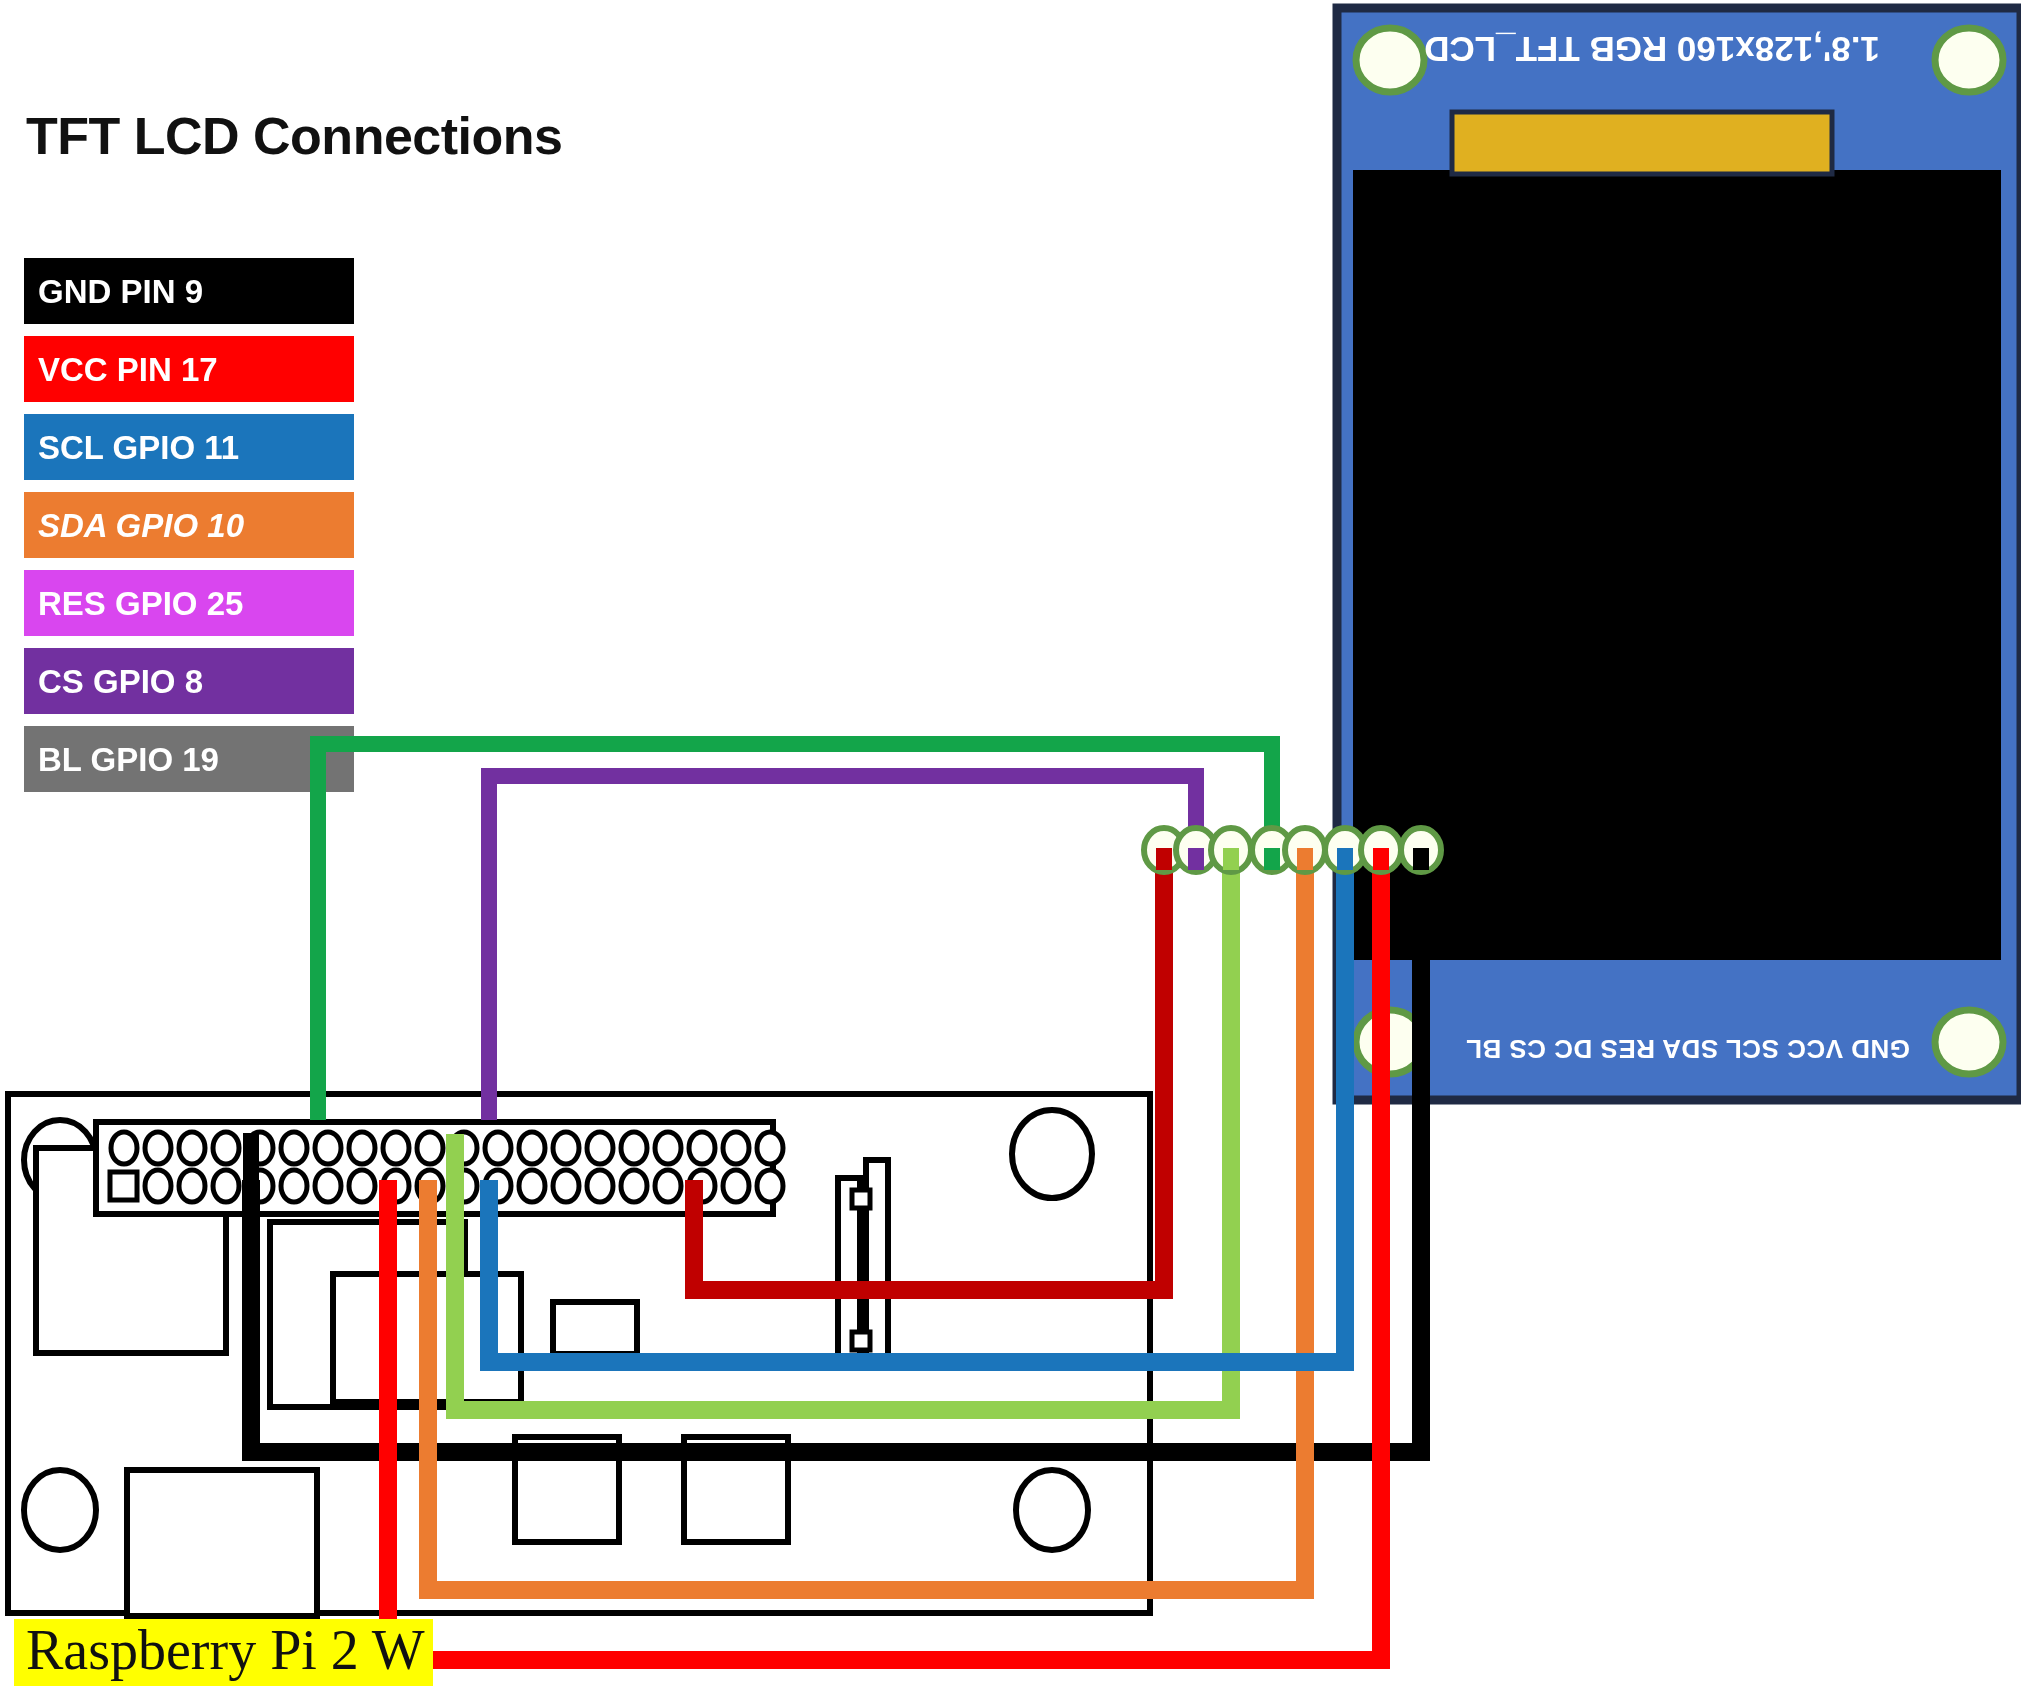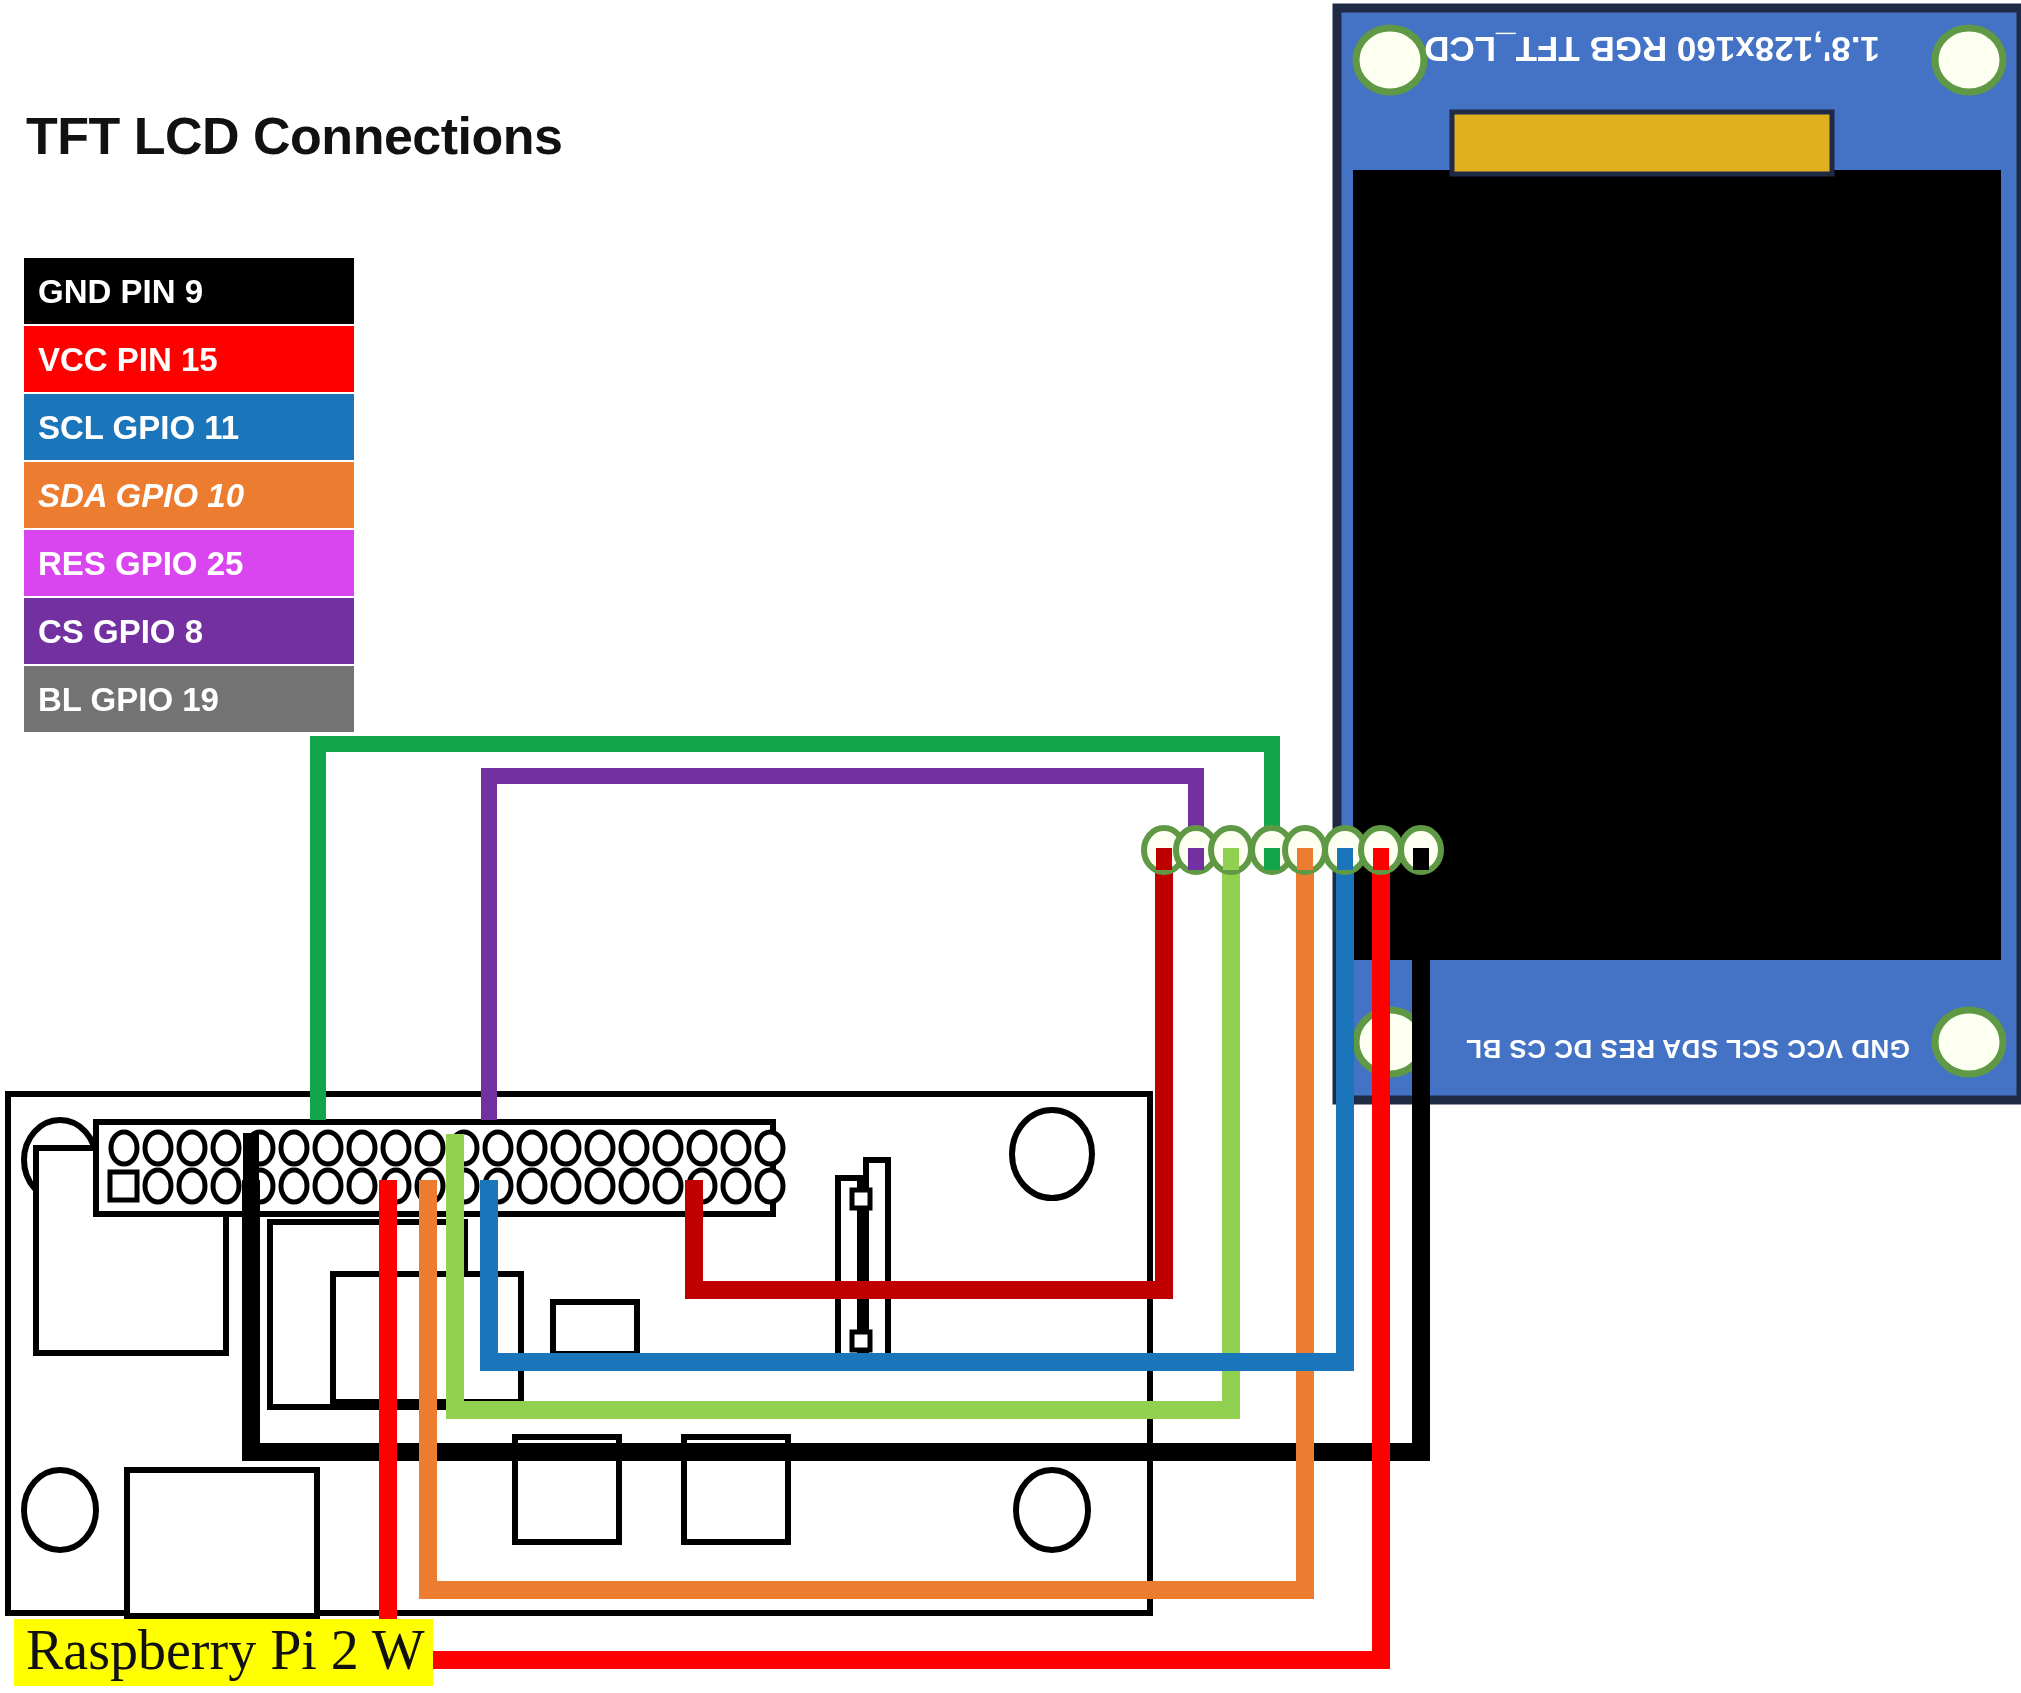--- a/index.html
+++ b/index.html
@@ -13,21 +13,21 @@
   
   #title{
     position:absolute;left:26px;top:106px;
     font-size:52px;font-weight:bold;color:#111111;
     letter-spacing:-0.5px;white-space:nowrap;
   }
 
   
   #legend{position:absolute;left:24px;top:258px;width:330px;}
   .chip{
-    height:66px;margin-bottom:2px;
+    height:66px;margin-bottom:12px;
     display:flex;align-items:center;
     box-sizing:border-box;padding-left:14px;
   }
   .chip span{
     font-size:33px;font-weight:bold;color:#ffffff;
     white-space:nowrap;line-height:1;
   }
 
   
   #art{position:absolute;left:0;top:0;width:2021px;height:1693px;}
@@ -63,21 +63,21 @@
 
 <div id="stage">
 
   <div id="title">TFT LCD Connections</div>
 
   <div id="legend">
     <div class="chip" style="background: rgb(0, 0, 0);">
       <span>GND PIN 9</span>
     </div>
     <div class="chip" style="background: rgb(255, 0, 0);">
-      <span>VCC PIN 15</span>
+      <span>VCC PIN 17</span>
     </div>
     <div class="chip" style="background: rgb(27, 117, 187);">
       <span>SCL GPIO 11</span>
     </div>
     <div class="chip" style="background: rgb(236, 124, 48); font-style: italic;">
       <span>SDA GPIO 10</span>
     </div>
     <div class="chip" style="background: #d946ef;">
       <span>RES GPIO 25</span>
     </div>

